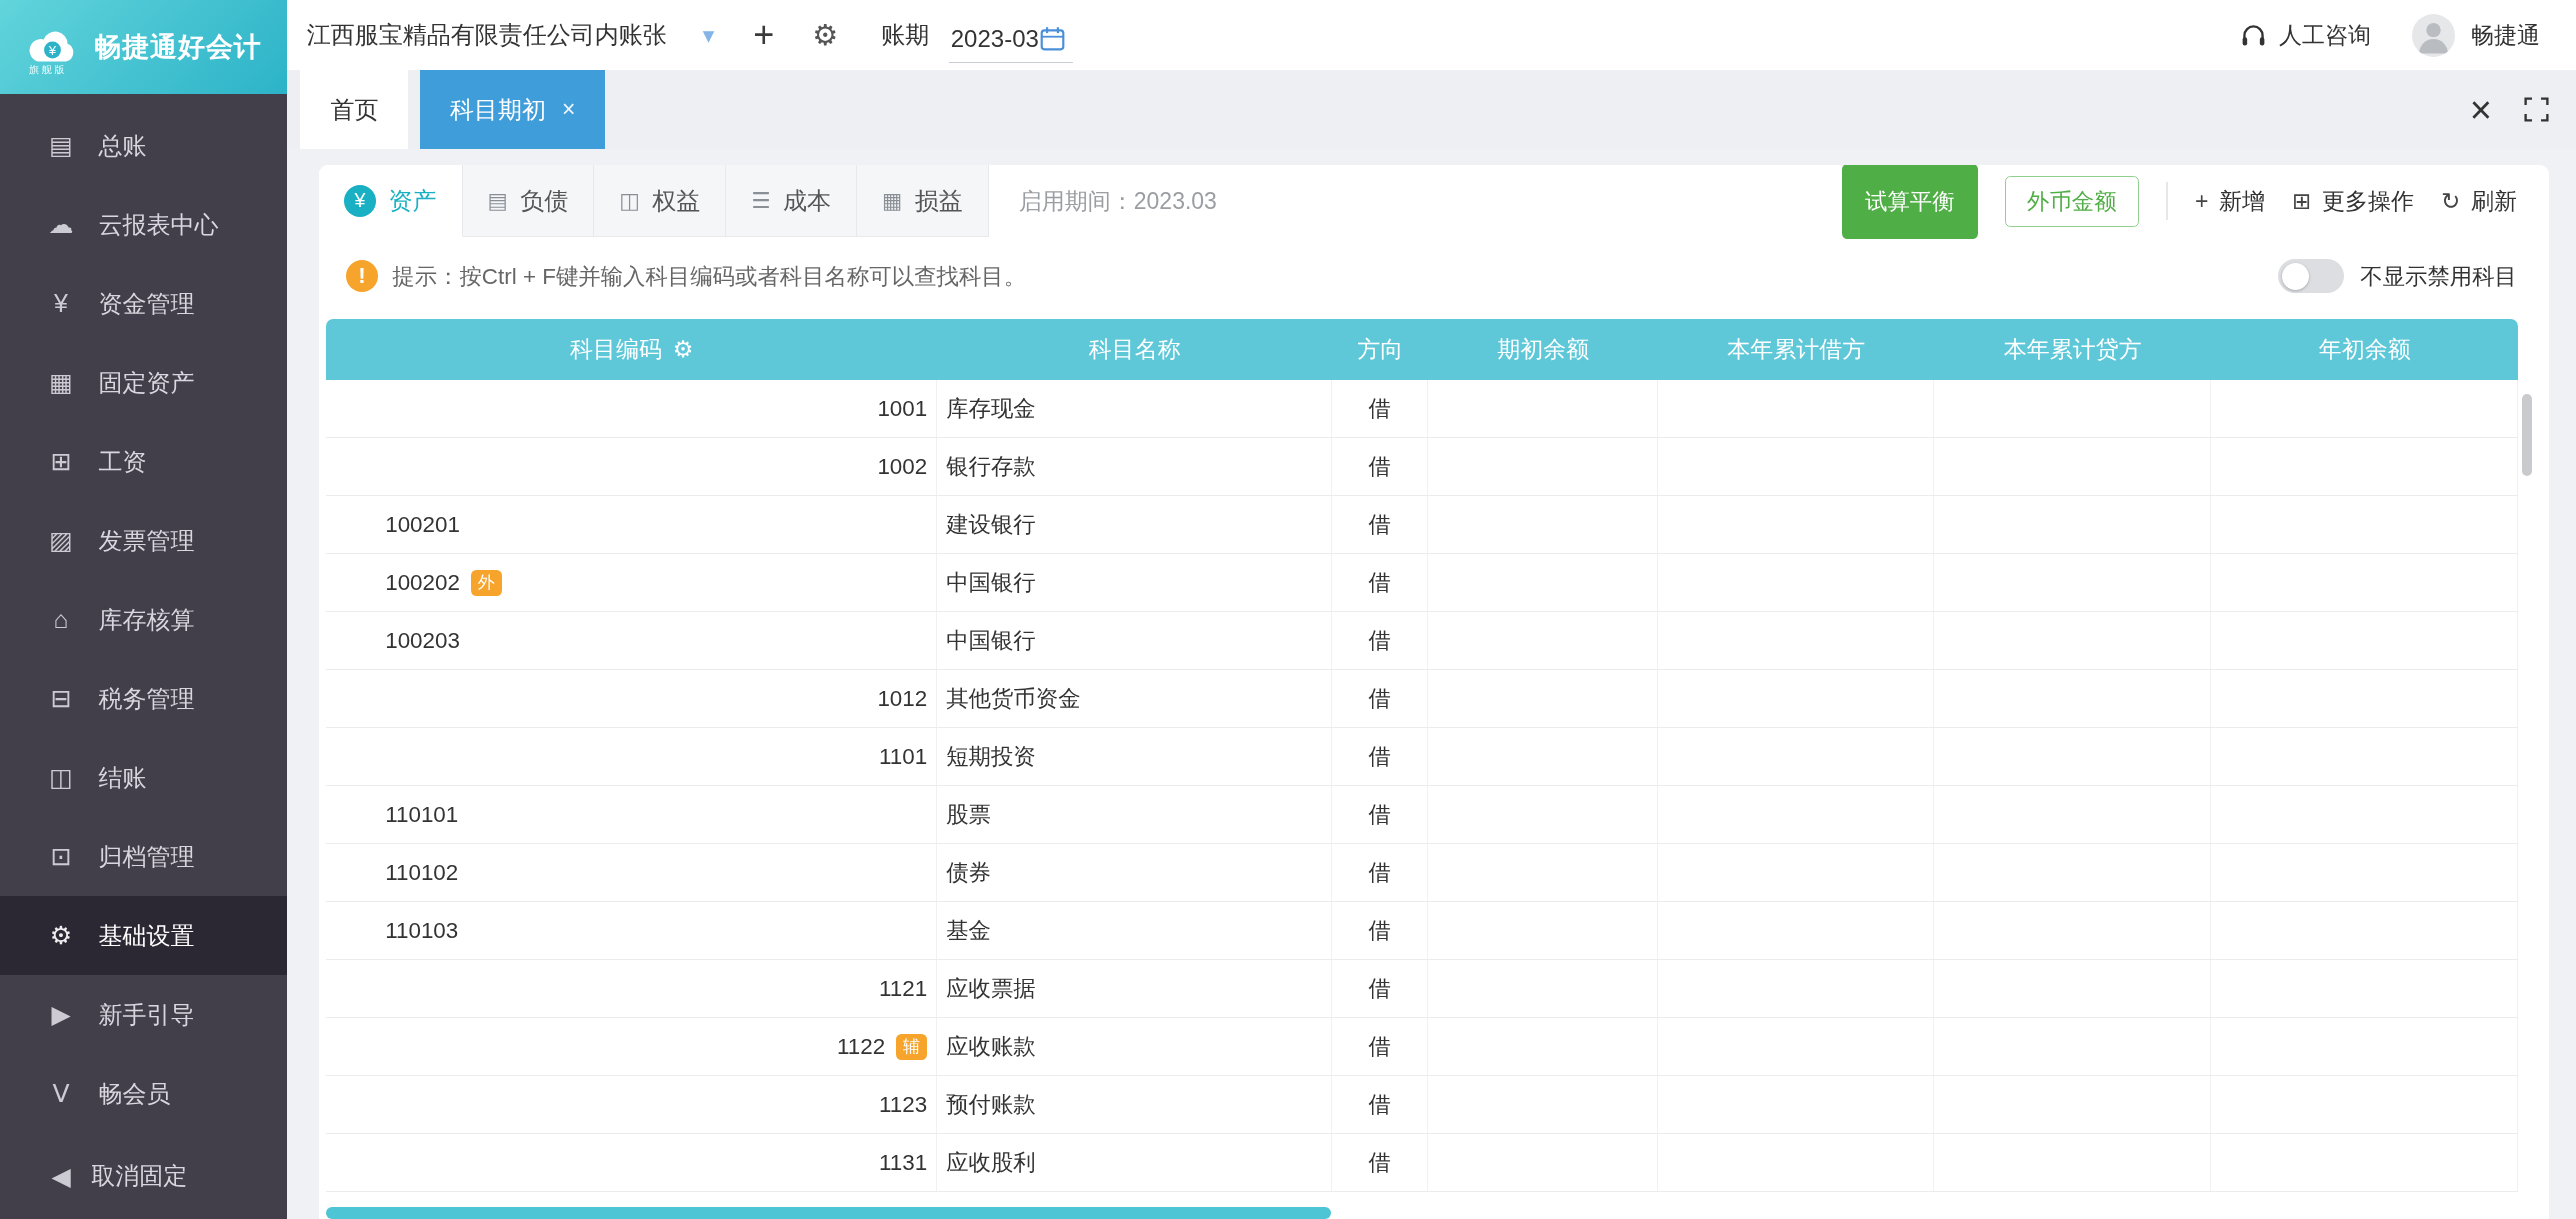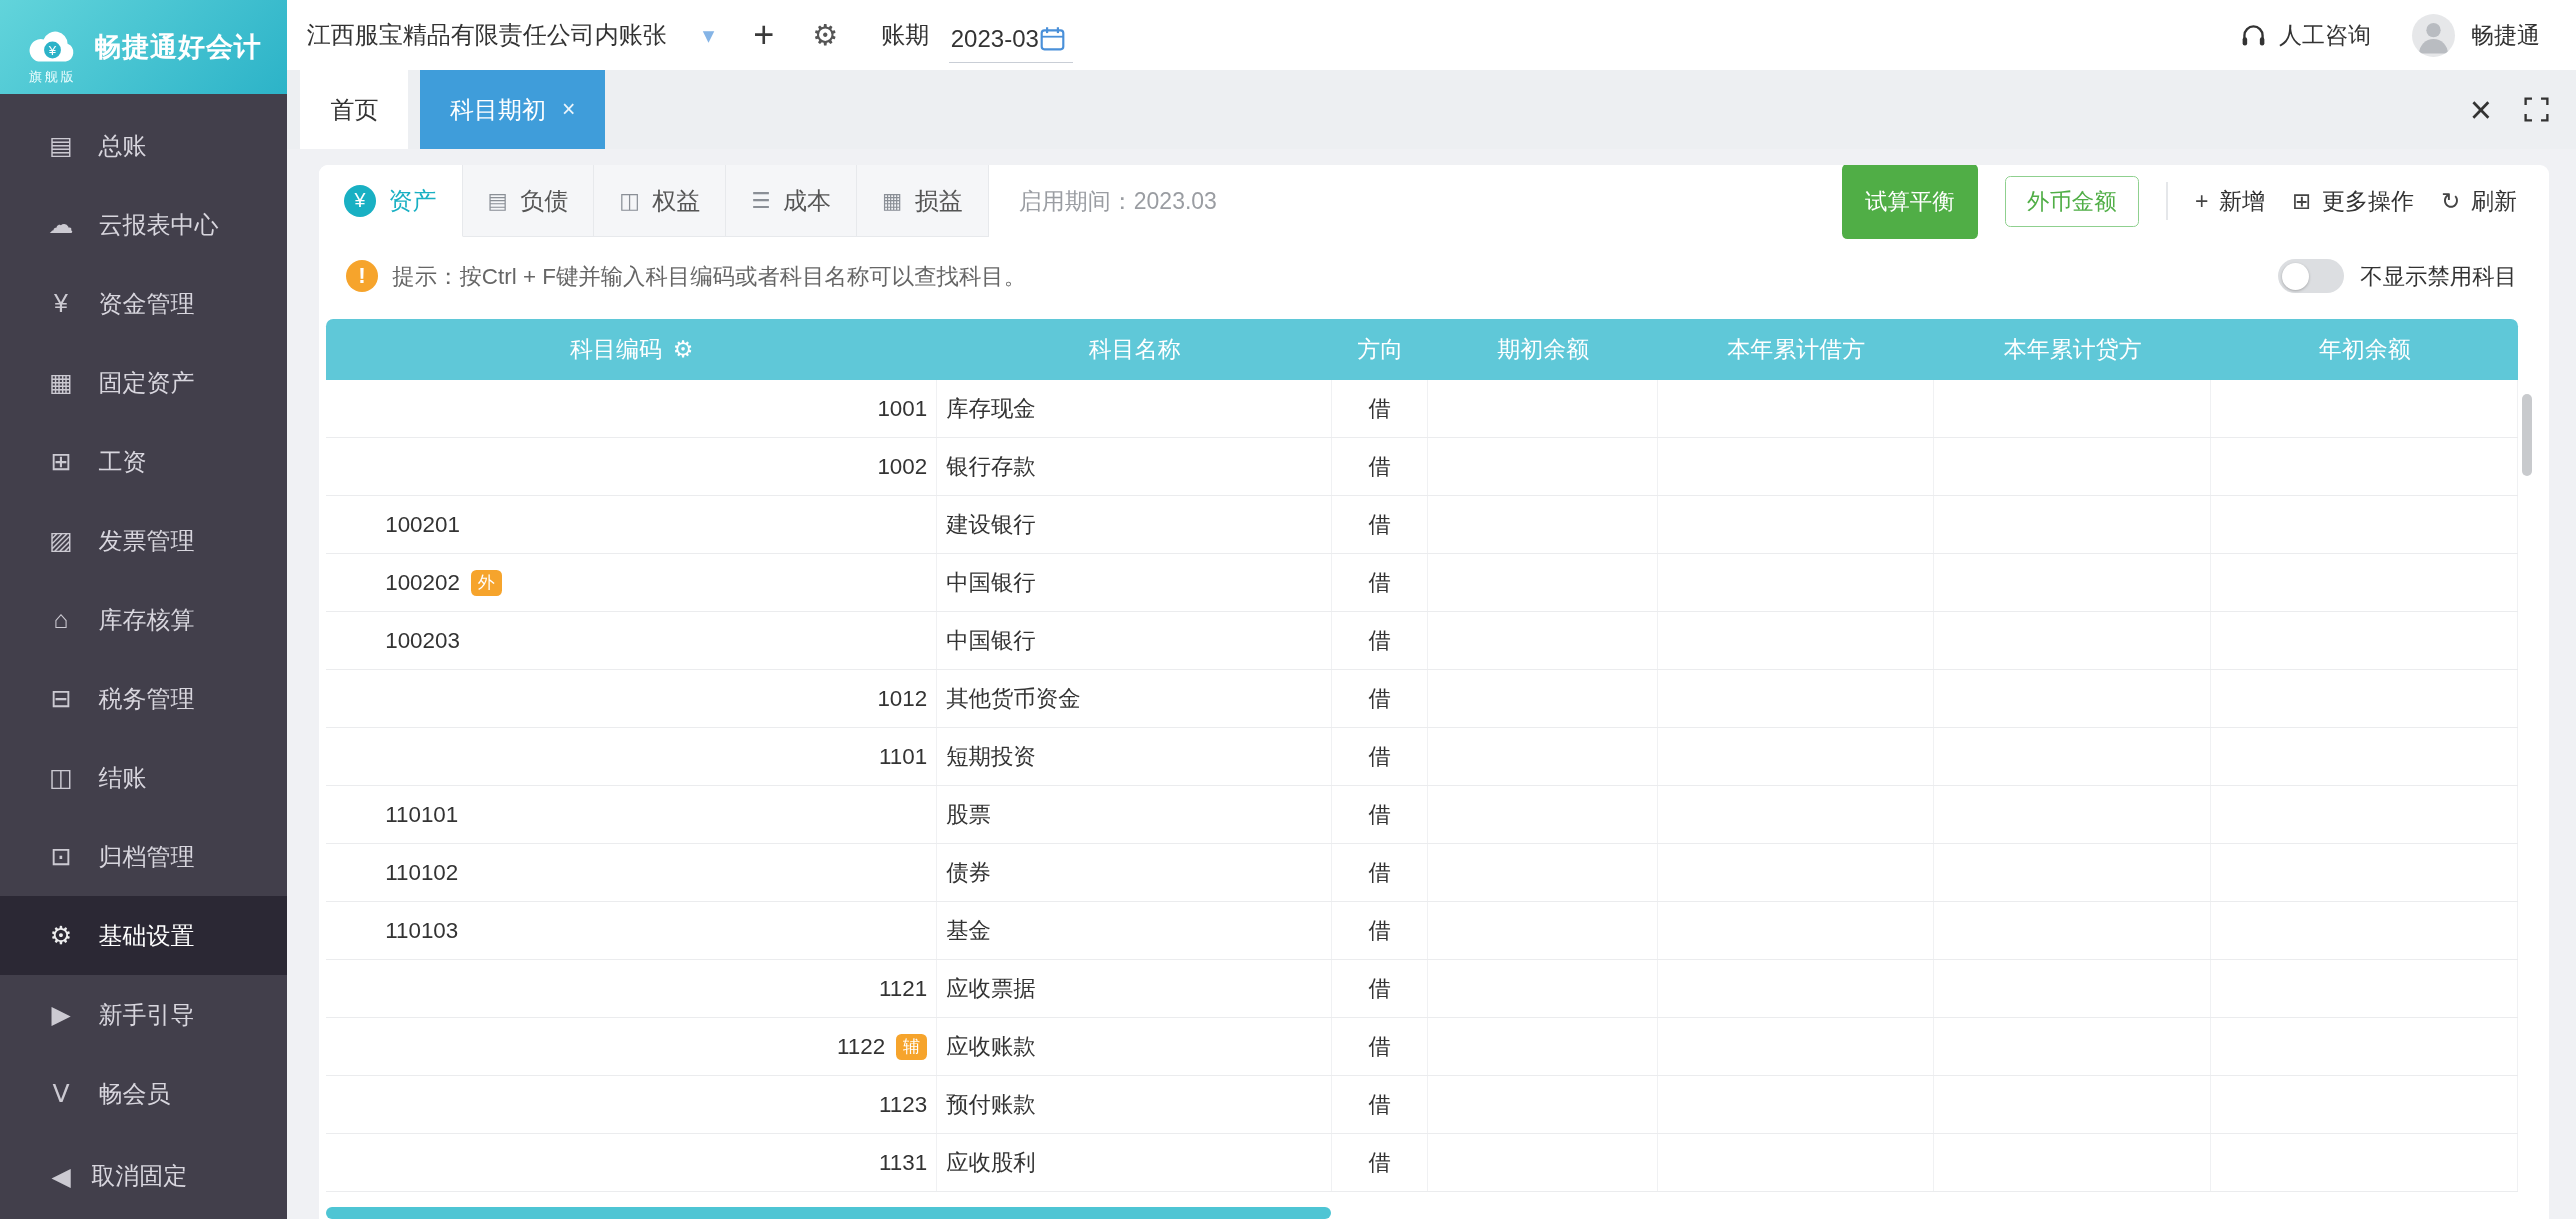--- a/index.html
+++ b/index.html
@@ -4,21 +4,21 @@
 <style>
   html,body{margin:0;padding:0;width:2576px;height:1219px;overflow:hidden;
     font-family:"Liberation Sans","DejaVu Sans",sans-serif;background:#f0f1f4;}
   .app{display:flex;width:100%;height:100%;}
 
   
   .sidebar{width:287px;background:#423f4b;display:flex;flex-direction:column;flex-shrink:0;}
   .logo{height:94px;background:linear-gradient(135deg,#62d4db,#2cb3c8);position:relative;
     display:flex;align-items:center;padding-left:25px;gap:14.3px;box-sizing:border-box;}
   .logo-title{font-size:27px;font-weight:bold;color:#fff;letter-spacing:0.9px;}
-  .logo-sub{position:absolute;left:29px;bottom:8px;font-size:13px;color:#eafcfd;letter-spacing:2.7px;}
+  .logo-sub{position:absolute;left:29px;bottom:17px;font-size:10px;color:#eafcfd;letter-spacing:2.7px;}
   .nav{flex:1;padding-top:12.5px;}
   .nav-item{height:79px;display:flex;align-items:center;padding-left:45px;gap:21.5px;
     color:#d8d6de;font-size:24px;cursor:pointer;}
   .nav-item.active{background:#2b2834;color:#ffffff;}
   .nav-icon{width:32px;text-align:center;font-size:25px;opacity:.92;}
   .side-footer{height:86px;display:flex;align-items:center;padding-left:45px;gap:14.3px;
     color:#d8d6de;font-size:24px;cursor:pointer;}
 
   
   .main{flex:1;display:flex;flex-direction:column;min-width:0;}

